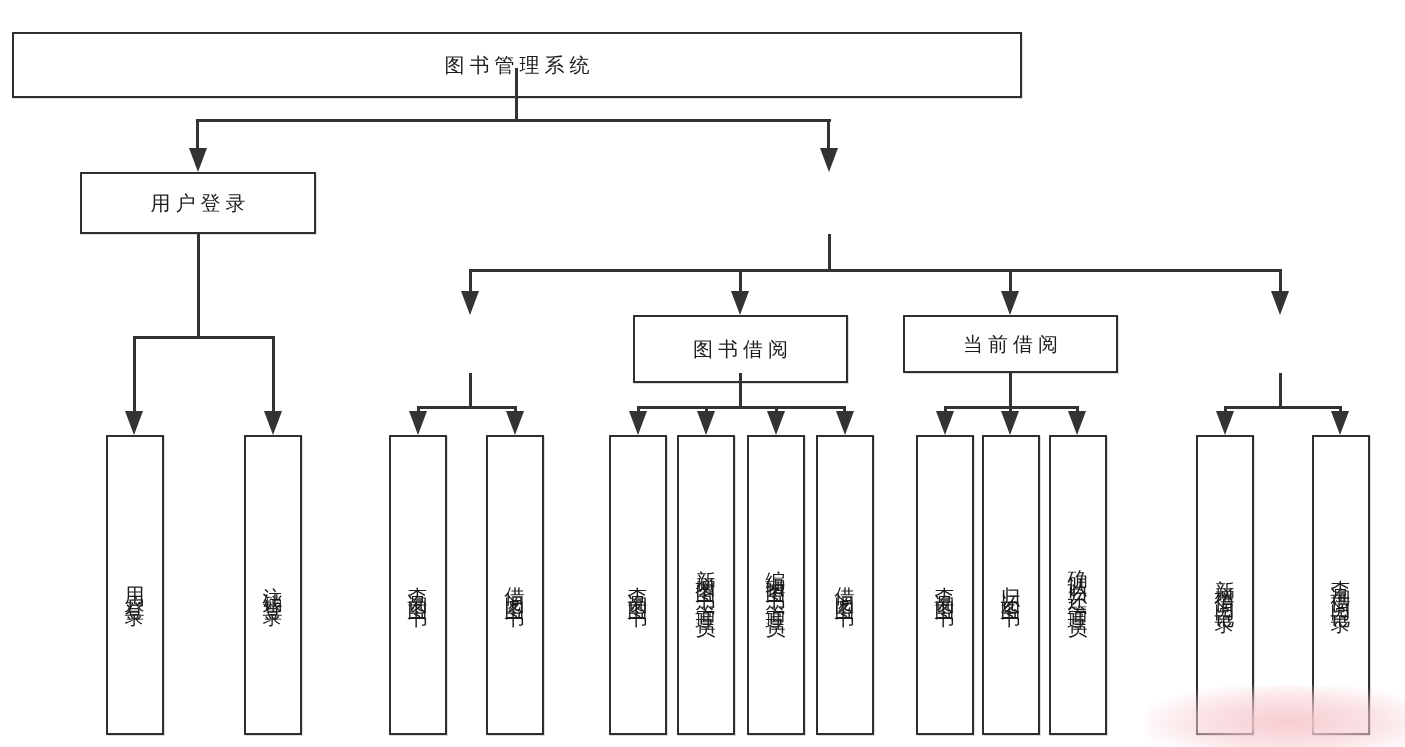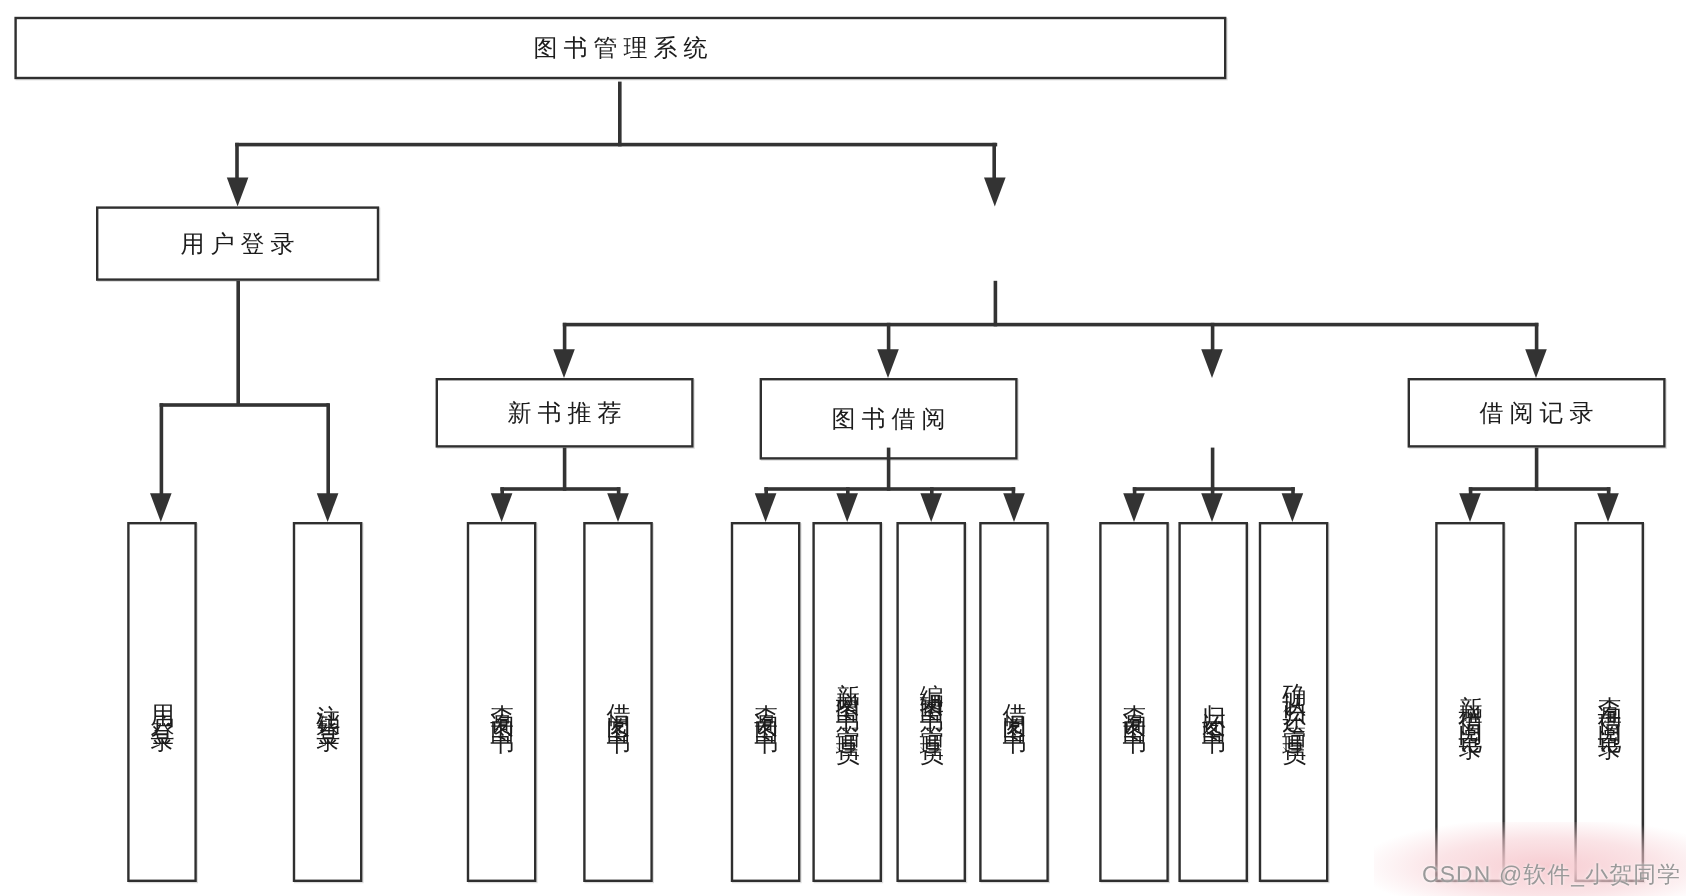--- a/index.html
+++ b/index.html
@@ -62,21 +62,21 @@
     color:var(--wm);
     text-shadow:0 0 3px #ffffff;
     white-space:nowrap;
   }
 </style>
 </head>
 <body>
 
 <div class="canvas">
 
-  <div class="node" style="left:12px;top:14px;width:1010px;height:52px">
+  <div class="node" style="left:12px;top:32px;width:1010px;height:66px">
     <span class="hlabel">图书管理系统</span>
   </div>
 
   <div class="vline" style="left:515px;top:68px;height:54px"></div>
   <div class="hline" style="left:196px;top:119px;width:635px"></div>
   <div class="vline" style="left:196px;top:119px;height:31px"></div>
   <div class="vline" style="left:827px;top:119px;height:31px"></div>
   <div class="arrow" style="left:189px;top:148px"></div>
   <div class="arrow" style="left:820px;top:148px"></div>
 
@@ -95,28 +95,25 @@
   <div class="hline" style="left:469px;top:269px;width:813px"></div>
   <div class="vline" style="left:469px;top:269px;height:26px"></div>
   <div class="vline" style="left:739px;top:269px;height:26px"></div>
   <div class="vline" style="left:1009px;top:269px;height:26px"></div>
   <div class="vline" style="left:1279px;top:269px;height:26px"></div>
   <div class="arrow" style="left:461px;top:291px"></div>
   <div class="arrow" style="left:731px;top:291px"></div>
   <div class="arrow" style="left:1001px;top:291px"></div>
   <div class="arrow" style="left:1271px;top:291px"></div>
 
-  <div class="node" style="left:363px;top:315px;width:215px;height:58px">
-    <span class="hlabel">新书推荐</span>
-  </div>
   <div class="node" style="left:633px;top:315px;width:215px;height:68px">
     <span class="hlabel">图书借阅</span>
   </div>
-  <div class="node" style="left:1173px;top:315px;width:215px;height:58px">
-    <span class="hlabel">借阅记录</span>
+  <div class="node" style="left:903px;top:315px;width:215px;height:58px">
+    <span class="hlabel">当前借阅</span>
   </div>
 
   <div class="vline" style="left:469px;top:373px;height:36px"></div>
   <div class="hline" style="left:417px;top:406px;width:100px"></div>
   <div class="vline" style="left:417px;top:406px;height:9px"></div>
   <div class="vline" style="left:514px;top:406px;height:9px"></div>
   <div class="arrow" style="left:409px;top:411px"></div>
   <div class="arrow" style="left:506px;top:411px"></div>
 
   <div class="vline" style="left:739px;top:373px;height:36px"></div>
@@ -184,15 +181,14 @@
   </div>
 
   <div class="node" style="left:1196px;top:435px;width:58px;height:300px">
     <span class="vlabel">新增借阅记录</span>
   </div>
   <div class="node" style="left:1312px;top:435px;width:58px;height:300px">
     <span class="vlabel">查询借阅记录</span>
   </div>
 
   <div class="wm-glow"></div>
-  <div class="watermark">CSDN @软件_小贺同学</div>
 
 </div>
 
 </body></html>

